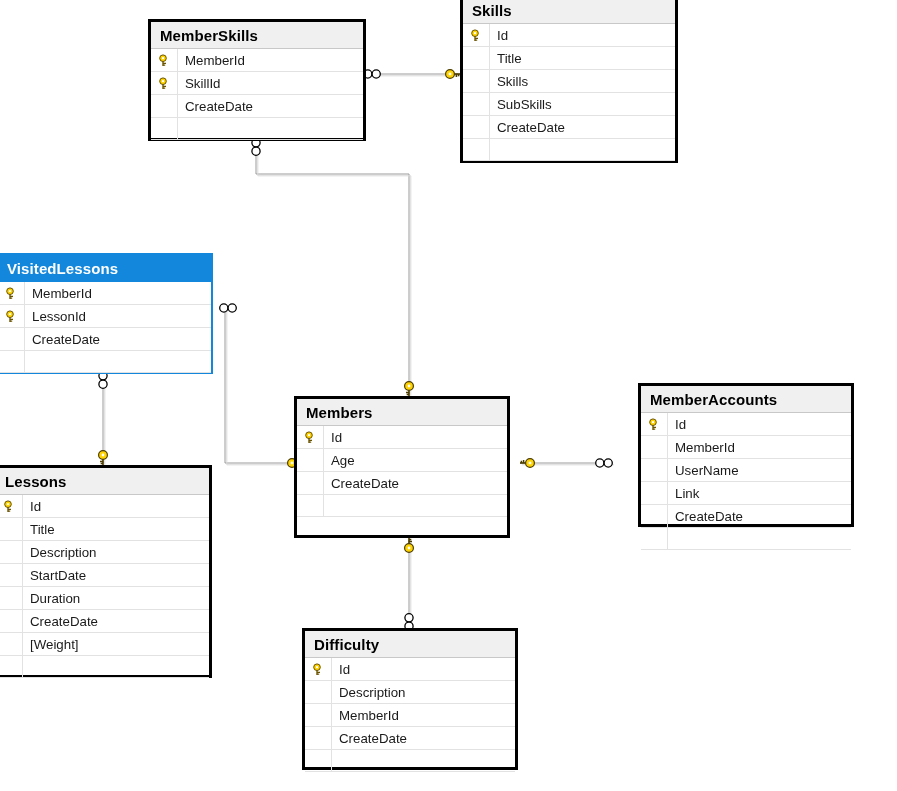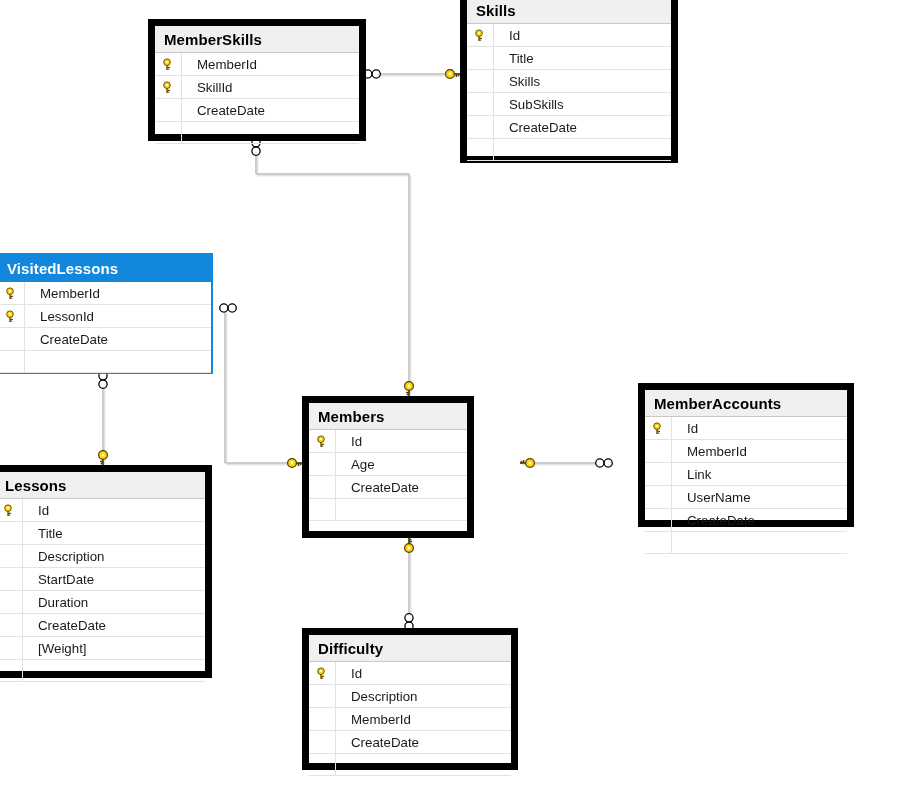--- a/index.html
+++ b/index.html
@@ -16,21 +16,21 @@
   }
 
   
   #wires{position:absolute;left:0;top:0;width:897px;height:791px;pointer-events:none;}
 
   
   .tbl{
     position:absolute;
     box-sizing:border-box;
     background:#ffffff;
-    border:7px solid #000000;
+    border:3px solid #000000;
     box-shadow:0 0 0 0 transparent;
   }
   .tbl.sel{ border:2px solid #1287db; }
 
   .tbl-hdr{
     box-sizing:border-box;
     height:27px;
     background:#f0f0f0;
     border-bottom:1px solid #c8c8c8;
     display:flex;align-items:center;
@@ -60,21 +60,21 @@
     border-bottom:1px solid #e2e2e2;
     font-size:13.3px;
     color:#1a1a1a;
     white-space:nowrap;
   }
   .row:last-child{border-bottom:1px solid #e2e2e2;}
   .row .gut{
     width:26px;min-width:26px;height:100%;
     display:flex;align-items:center;justify-content:center;
   }
-  .row .nm{padding-left:8px;margin-left:8px;}
+  .row .nm{padding-left:8px;}
   .row-pad{height:22px;border-bottom:none;}
 
   
   .keyicon{display:block;}
 
   
   .clip-left{border-left:none;}
   .clip-top{border-top:none;}
 </style>
 </head>
@@ -304,21 +304,21 @@
         </div>
         <div class="row">
           <span class="gut"></span>
           <span class="nm">[Weight]</span>
         </div>
         <div class="row row-pad">
           <span class="gut"></span>
         </div>
       </div>
     </div>
-    <div class="tbl" style="left: 302px; top: 396px; width: 172px; height: 142px;">
+    <div class="tbl" style="left: 294px; top: 396px; width: 216px; height: 142px;">
       <div class="tbl-hdr">Members</div>
       <div class="tbl-body">
         <div class="gutter-line"></div>
         <div class="row">
           <span class="gut">
             <svg width="13" height="13" viewBox="0 0 13 13" class="keyicon">
               <circle cx="5" cy="4.2" r="3.3" fill="#ffd400" stroke="#6b5400" stroke-width="1"></circle>
               <circle cx="5" cy="4.2" r="1.1" fill="#ffffff" stroke="none"></circle>
               <path d="M5 7.2 L5 12" stroke="#6b5400" stroke-width="1.4" fill="none"></path>
               <path d="M5 9.3 L8 9.3 M5 11.2 L7.2 11.2" stroke="#6b5400" stroke-width="1.3" fill="none"></path>
@@ -353,25 +353,25 @@
             </svg>
           </span>
           <span class="nm">Id</span>
         </div>
         <div class="row">
           <span class="gut"></span>
           <span class="nm">MemberId</span>
         </div>
         <div class="row">
           <span class="gut"></span>
+          <span class="nm">UserName</span>
+        </div>
+        <div class="row">
+          <span class="gut"></span>
           <span class="nm">Link</span>
-        </div>
-        <div class="row">
-          <span class="gut"></span>
-          <span class="nm">UserName</span>
         </div>
         <div class="row">
           <span class="gut"></span>
           <span class="nm">CreateDate</span>
         </div>
         <div class="row row-pad">
           <span class="gut"></span>
         </div>
       </div>
     </div>

